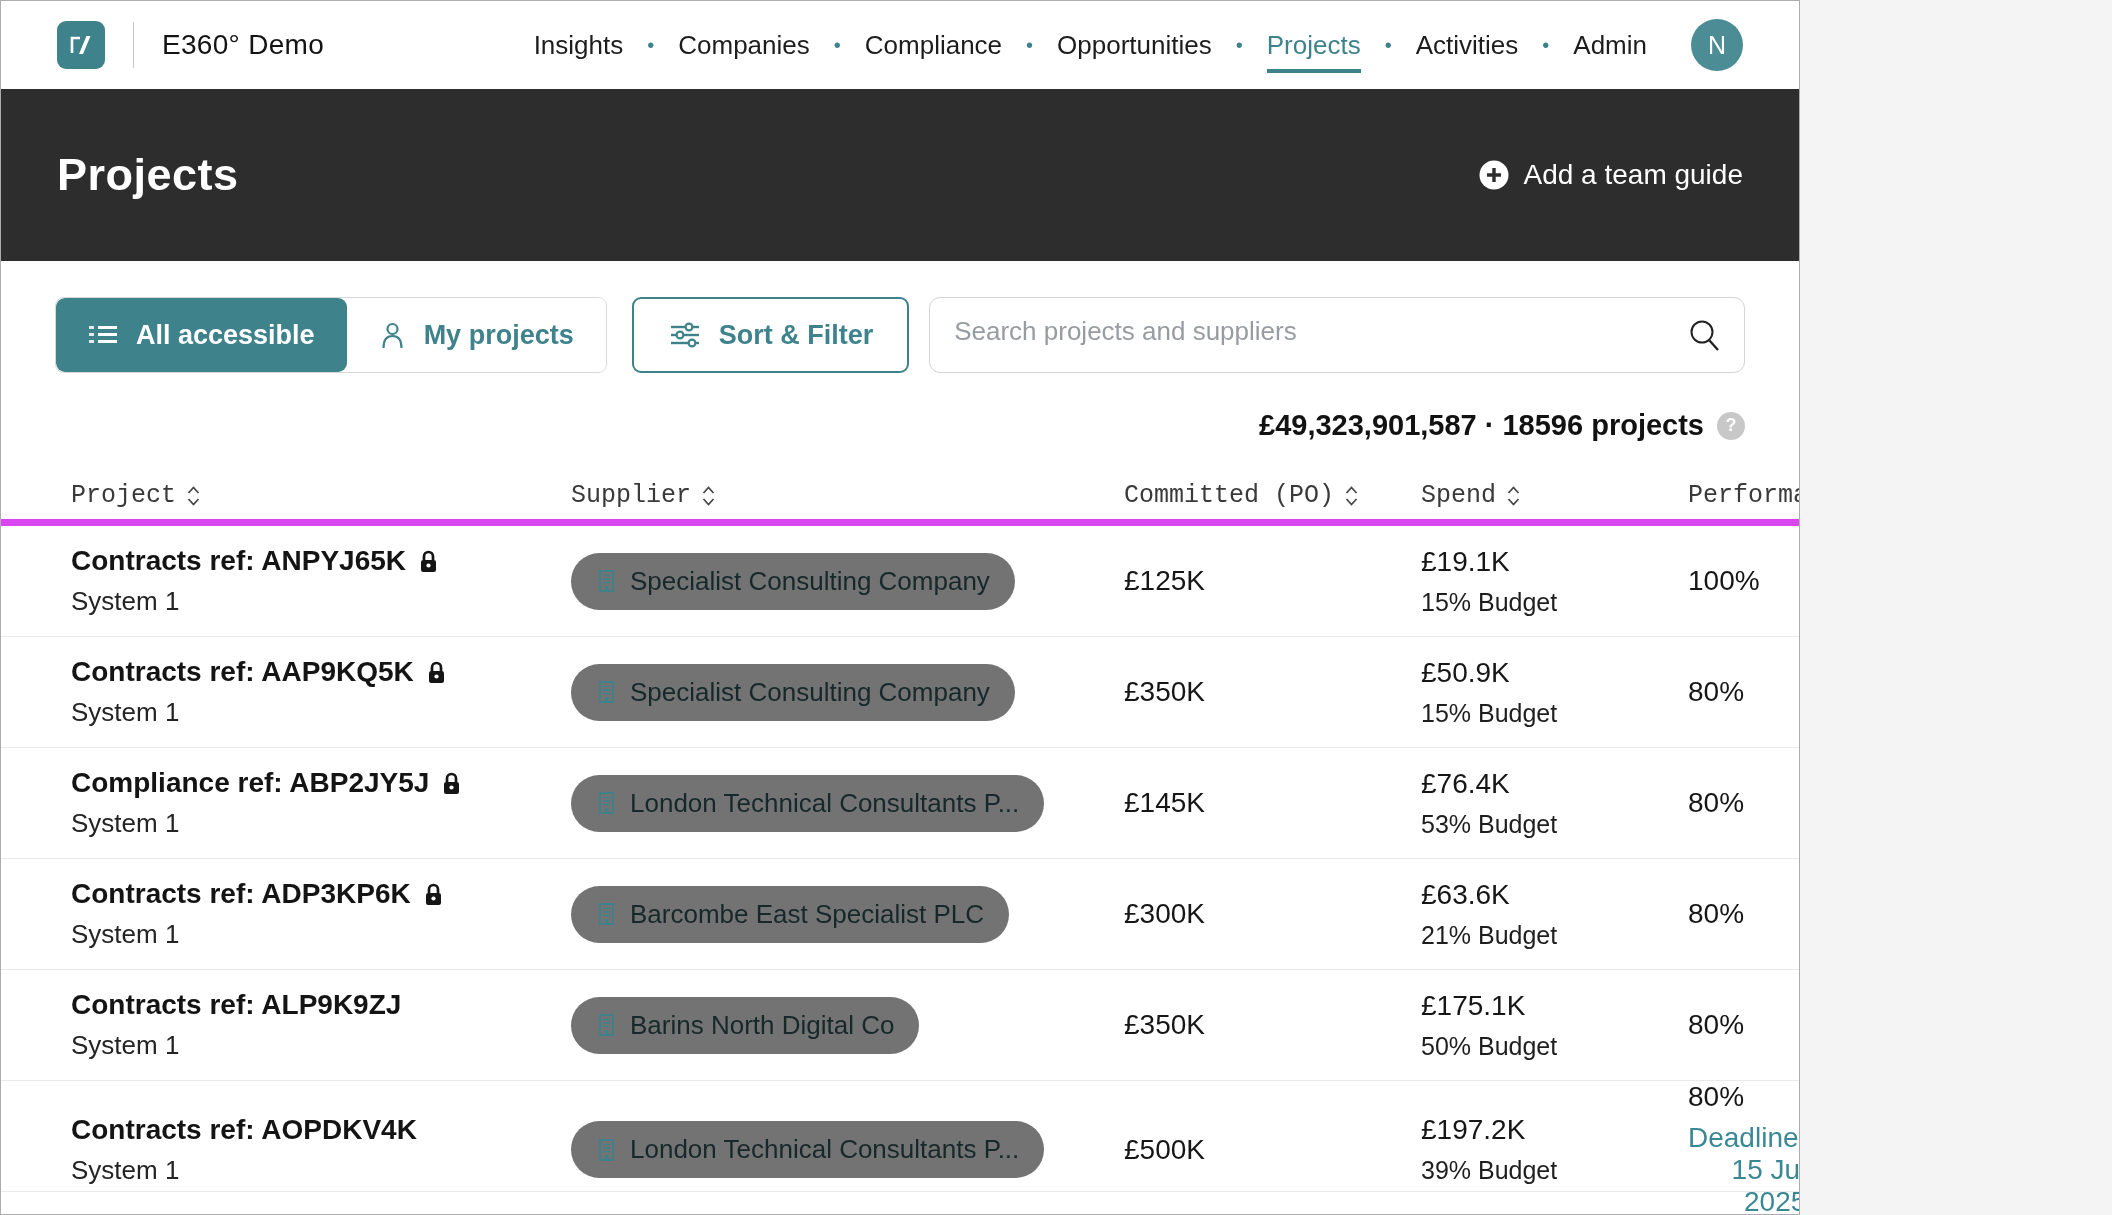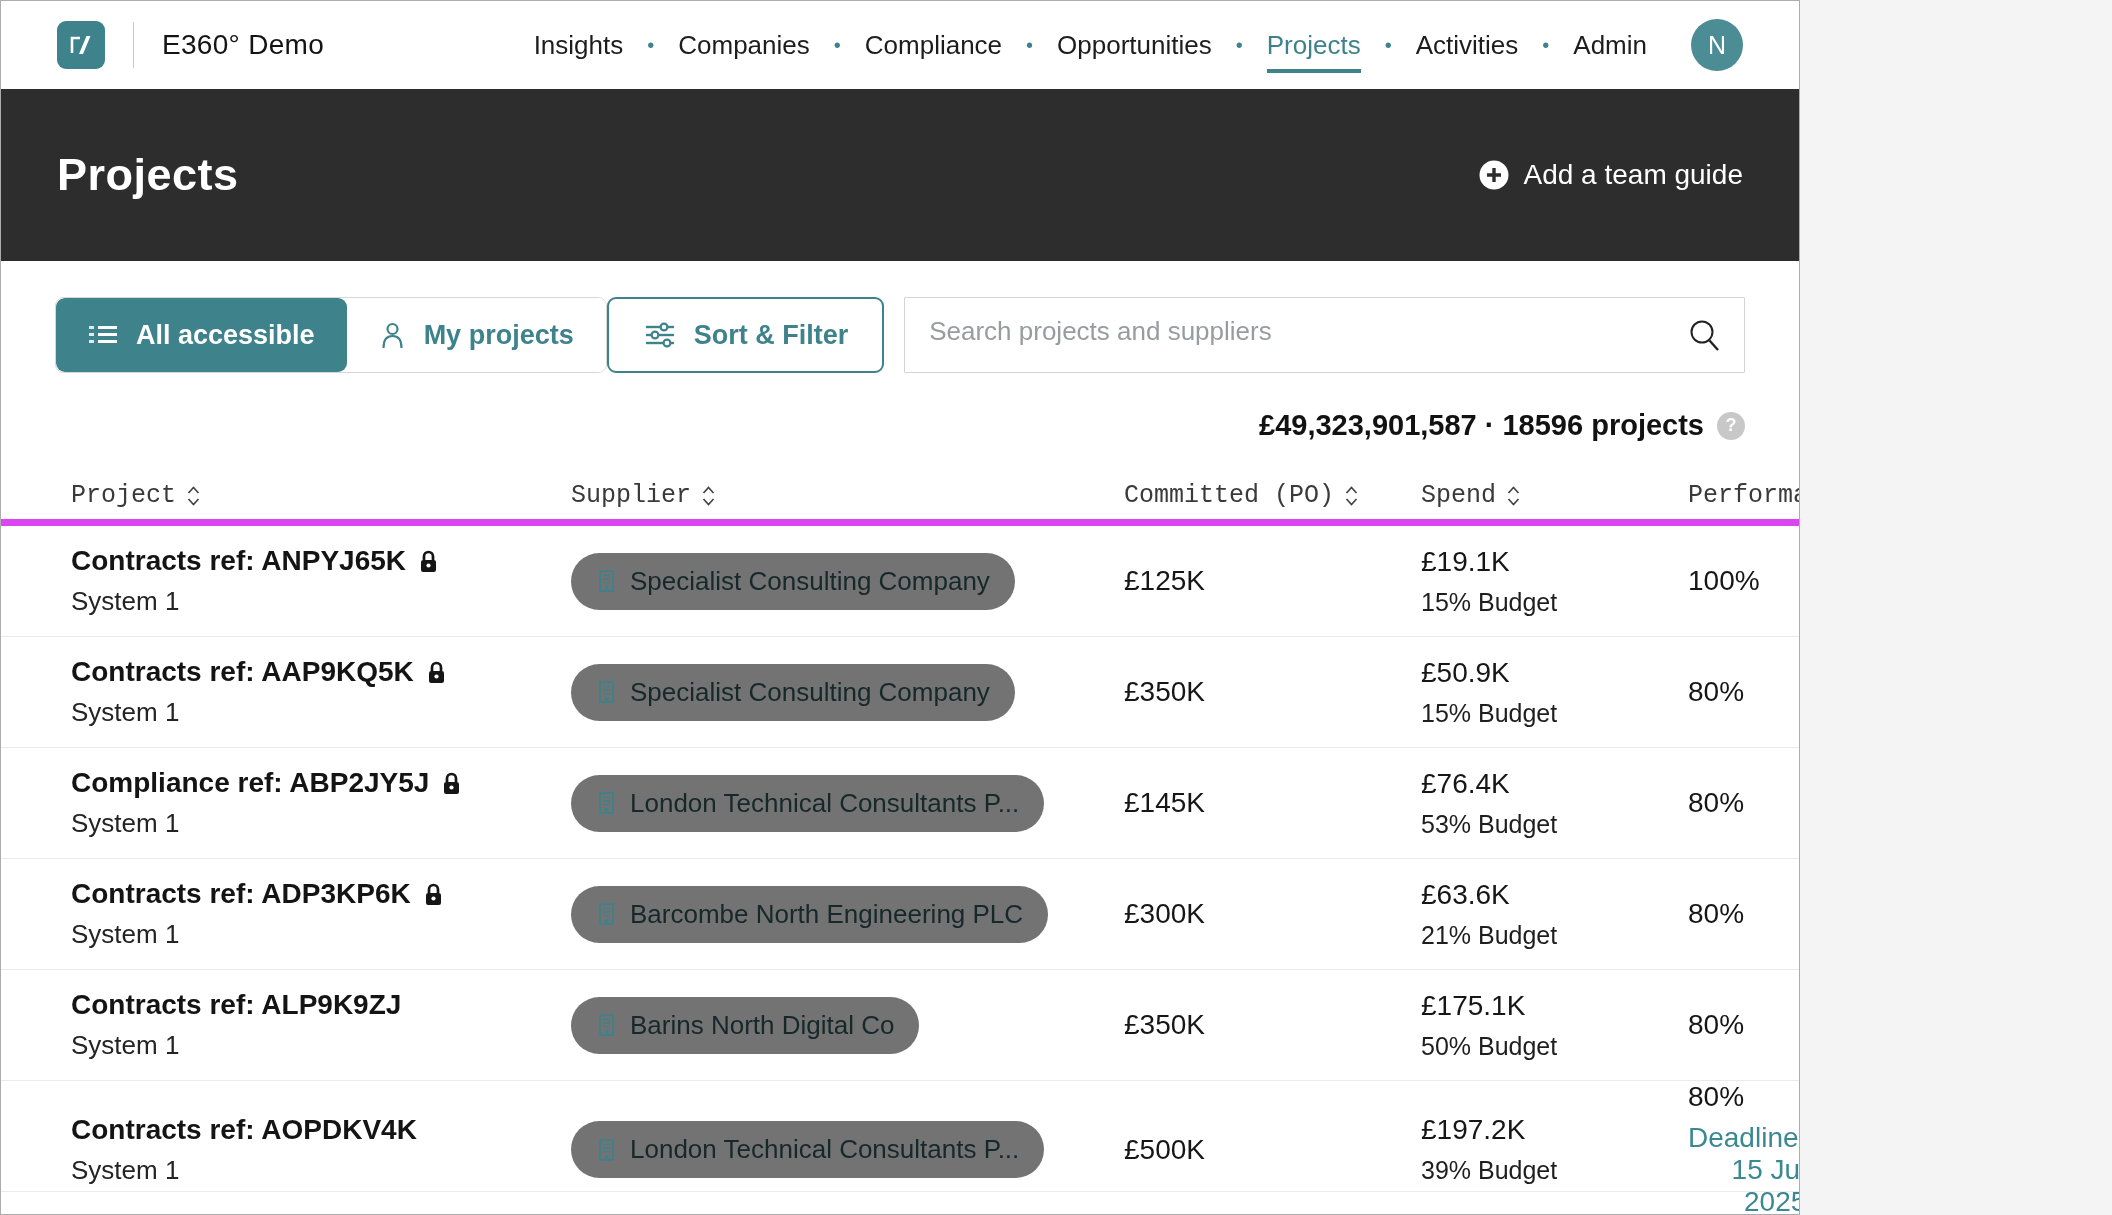--- a/index.html
+++ b/index.html
@@ -26,23 +26,23 @@
   
   .hero { height:172px; background:#2d2d2d; display:flex; align-items:center; padding:0 56px; }
   .hero-title { color:#fff; font-size:45px; font-weight:bold; letter-spacing:.5px; }
   .hero-action { margin-left:auto; display:flex; align-items:center; gap:14px; color:#fff; font-size:28px; cursor:pointer; }
 
   
   .controls { display:flex; align-items:stretch; margin:36px 54px 0 54px; height:76px; }
   .segmented { display:flex; border:1px solid #d7d7d7; border-radius:9px; background:#fff; overflow:hidden; }
   .seg-btn { display:flex; align-items:center; gap:18px; padding:0 32px; font-size:27px; font-weight:bold; cursor:pointer; background:#fff; color:#3E828C; border:none; }
   .seg-btn.seg-active { background:#3E828C; color:#fff; border-radius:9px; }
-  .sortfilter { display:flex; align-items:center; gap:17px; padding:0 34px; border:2px solid #3E828C; border-radius:9px; color:#3E828C; font-size:27px; font-weight:bold; background:#fff; cursor:pointer; }
+  .sortfilter { margin-left:25px; display:flex; align-items:center; gap:17px; padding:0 34px; border:2px solid #3E828C; border-radius:9px; color:#3E828C; font-size:27px; font-weight:bold; background:#fff; cursor:pointer; }
   .searchwrap { flex:1; margin-left:20px; position:relative; }
-  .search-input { width:100%; height:100%; border:1px solid #d4d4d4; border-radius:1px; font-size:26px; color:#222;
+  .search-input { width:100%; height:100%; border:1px solid #d4d4d4; border-radius:11px; font-size:26px; color:#222;
                   padding:0 80px 8px 24px; outline:none; font-family:"Liberation Sans", sans-serif; }
   .search-input::placeholder { color:#979ca1; }
   .search-icon { position:absolute; right:22px; top:50%; transform:translateY(-50%); cursor:pointer; }
 
   
   .summary { display:flex; justify-content:flex-end; align-items:center; gap:13px; margin:36px 54px 0 54px; font-size:29px; font-weight:bold; color:#121212; }
   .help-badge { width:28px; height:28px; border-radius:50%; background:#c8c8c8; color:#fff; font-size:18px; font-weight:bold;
                 display:flex; align-items:center; justify-content:center; cursor:pointer; }
 
   
@@ -331,21 +331,21 @@
             <div class="system-line">System 1</div>
           </div>
 
           <div>
             <span class="chip">
               <svg width="21" height="26" viewBox="0 0 21 26">
                 <rect x="4" y="3" width="13" height="20" stroke="#3E828C" stroke-width="1.8" fill="none"></rect>
                 <path d="M7 7.5 H14 M7 11 H14 M7 14.5 H14" stroke="#3E828C" stroke-width="1.6"></path>
                 <rect x="9" y="18" width="3.4" height="5" fill="#3E828C"></rect>
               </svg>
-              <span>Barcombe North Engineering PLC</span>
+              <span>Barcombe East Specialist PLC</span>
             </span>
           </div>
 
           <div class="cell-committed">£300K</div>
 
           <div class="cell-spend">
             <div class="spend-value">£63.6K</div>
             <div class="budget-line">21% Budget</div>
           </div>
 

